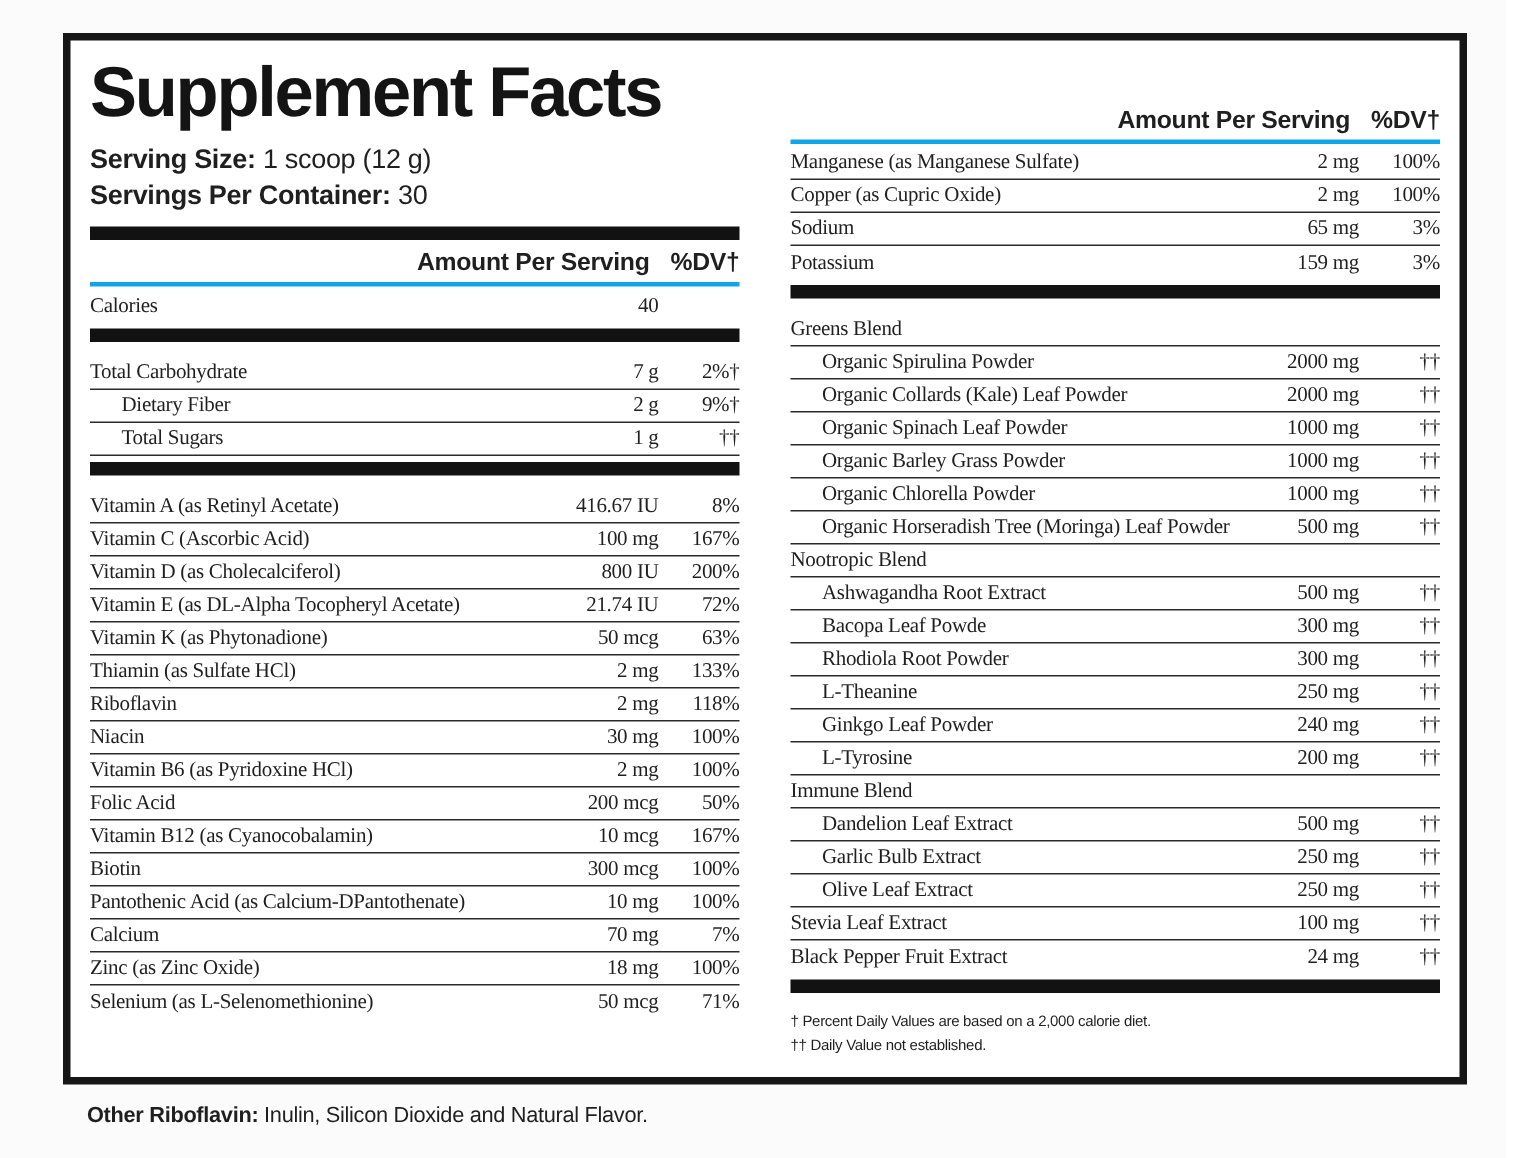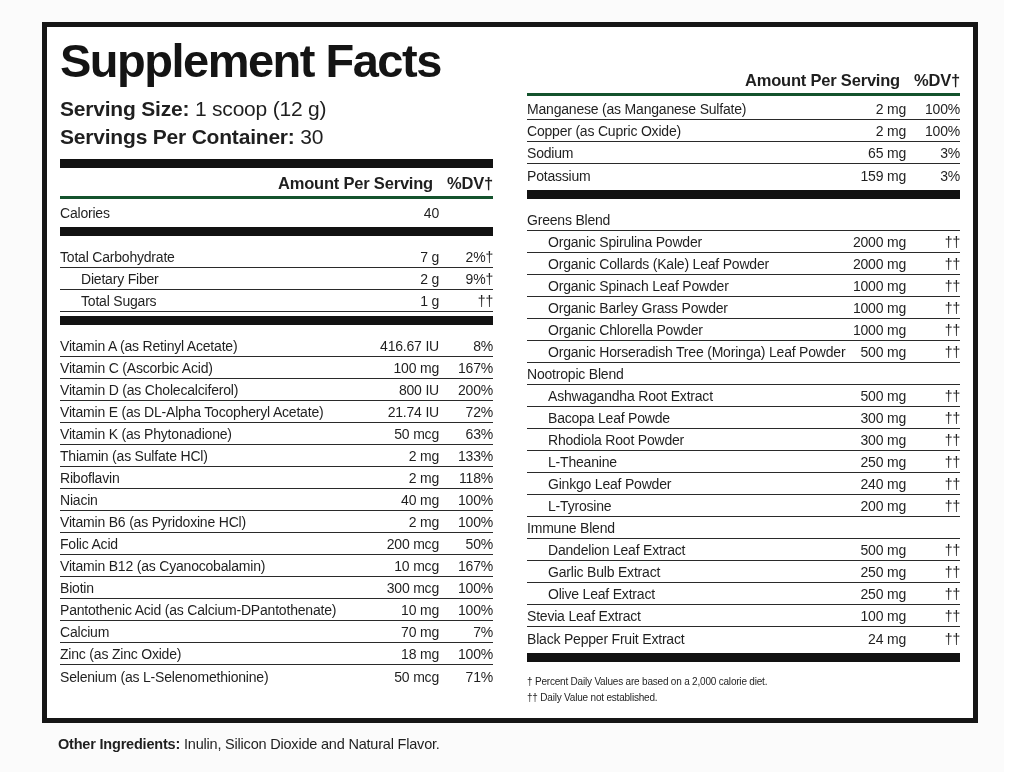--- a/index.html
+++ b/index.html
@@ -13,37 +13,38 @@
     padding:10px 13px 8px 13px;
   }
   .cols{display:flex;gap:34px;height:100%;}
   .col{flex:1 1 0;min-width:0;}
   .col.rt{padding-top:30px;box-sizing:border-box;}
 
   h1.title{
     margin:0 0 10px 0;font-size:47px;line-height:1.02;font-weight:700;
     letter-spacing:-1.5px;color:#141414;white-space:nowrap;
   }
-  .serving{font-size:21px;line-height:1.32;letter-spacing:-0.2px;}
+  .serving{font-size:18px;line-height:1.32;letter-spacing:-0.2px;}
   .b{font-weight:700;}
 
   .bar{height:9px;background:#121212;margin:4px 0 10px 0;}
   .bar.top{margin-top:9px;margin-bottom:2px;}
 
   .hdr-row{
     display:flex;justify-content:flex-end;align-items:flex-end;
     font-weight:700;font-size:16.5px;letter-spacing:-0.2px;
-    border-bottom:3px solid #14532d;padding:4px 0 3px 0;margin-bottom:2px;
+    border-bottom:3px solid #0ea5e9;padding:4px 0 3px 0;margin-bottom:2px;
   }
   .hdr-row .hdr-dv{width:60px;text-align:right;}
 
   .row{
     display:flex;align-items:flex-end;height:22px;box-sizing:border-box;
     border-bottom:1.5px solid #2a2a2a;font-size:14px;letter-spacing:-0.2px;
     padding-bottom:2px;
+    font-family:Liberation Serif, serif;
   }
   .row.nl{border-bottom:none;}
   .row.ind{padding-left:21px;}
   .row .nm{flex:1 1 auto;min-width:0;white-space:nowrap;}
   .row .amt{flex:0 0 auto;min-width:90px;text-align:right;white-space:nowrap;}
   .row .dv{flex:0 0 auto;width:54px;text-align:right;white-space:nowrap;}
 
   .fns{padding-top:2px;}
   .fn{font-size:10px;line-height:1.55;letter-spacing:-0.2px;}
 
@@ -129,21 +130,21 @@
               <span class="amt">2 mg</span>
               <span class="dv">133%</span>
             </div>
             <div class="row">
               <span class="nm">Riboflavin</span>
               <span class="amt">2 mg</span>
               <span class="dv">118%</span>
             </div>
             <div class="row">
               <span class="nm">Niacin</span>
-              <span class="amt">40 mg</span>
+              <span class="amt">30 mg</span>
               <span class="dv">100%</span>
             </div>
             <div class="row">
               <span class="nm">Vitamin B6 (as Pyridoxine HCl)</span>
               <span class="amt">2 mg</span>
               <span class="dv">100%</span>
             </div>
             <div class="row">
               <span class="nm">Folic Acid</span>
               <span class="amt">200 mcg</span>
@@ -315,21 +316,21 @@
             <div class="fn">† Percent Daily Values are based on a 2,000 calorie diet.</div>
             <div class="fn">†† Daily Value not established.</div>
           </div>
       </div>
 
     </div>
   </div>
 
   <div class="bottom-line">
     <div class="half-l">
-      <span class="b">Other Ingredients:</span>
+      <span class="b">Other Riboflavin:</span>
       <span>Inulin, Silicon Dioxide and Natural Flavor.</span>
     </div>
     <div class="half-r">
       <span class="b">Contains:</span>
       <span>Tree Nuts (Gingko Nut).</span>
     </div>
   </div>
 </div>
 
 </body></html>

